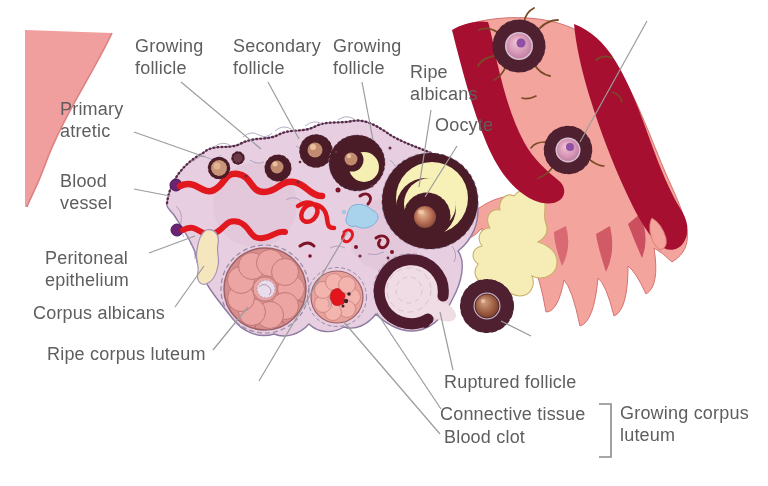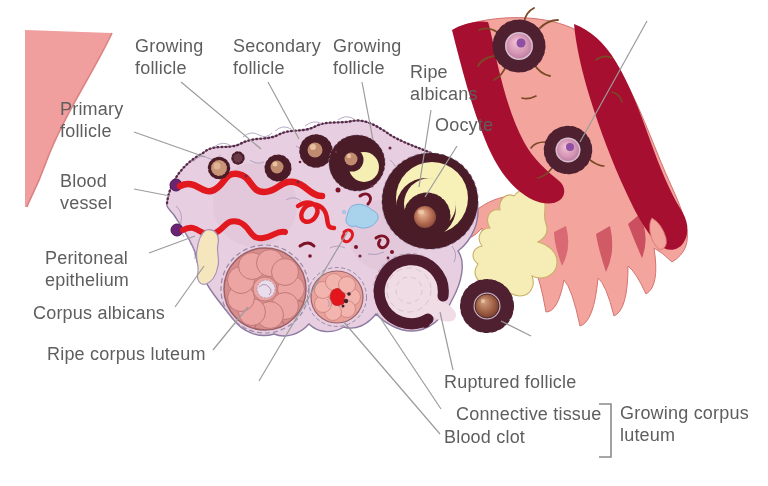--- a/index.html
+++ b/index.html
@@ -293,26 +293,26 @@
 <div class="label" style="left:135px;top:36px">Growing
 follicle</div>
 <div class="label" style="left:233px;top:36px">Secondary
 follicle</div>
 <div class="label" style="left:333px;top:36px">Growing
 follicle</div>
 <div class="label" style="left:410px;top:62px">Ripe
 albicans</div>
 <div class="label" style="left:435px;top:115px">Oocyte</div>
 <div class="label" style="left:60px;top:99px">Primary
-follicle</div>
+atretic</div>
 <div class="label" style="left:60px;top:171px">Blood
 vessel</div>
 <div class="label" style="left:45px;top:248px">Peritoneal
 epithelium</div>
 <div class="label" style="left:33px;top:303px">Corpus albicans</div>
 <div class="label" style="left:47px;top:344px">Ripe corpus luteum</div>
 <div class="label" style="left:444px;top:372px">Ruptured follicle</div>
-<div class="label" style="left:456px;top:404px">Connective tissue</div>
+<div class="label" style="left:440px;top:404px">Connective tissue</div>
 <div class="label" style="left:444px;top:427px">Blood clot</div>
 <div class="label" style="left:620px;top:403px">Growing corpus
 luteum</div>
 
 </div>
 
 </body></html>

